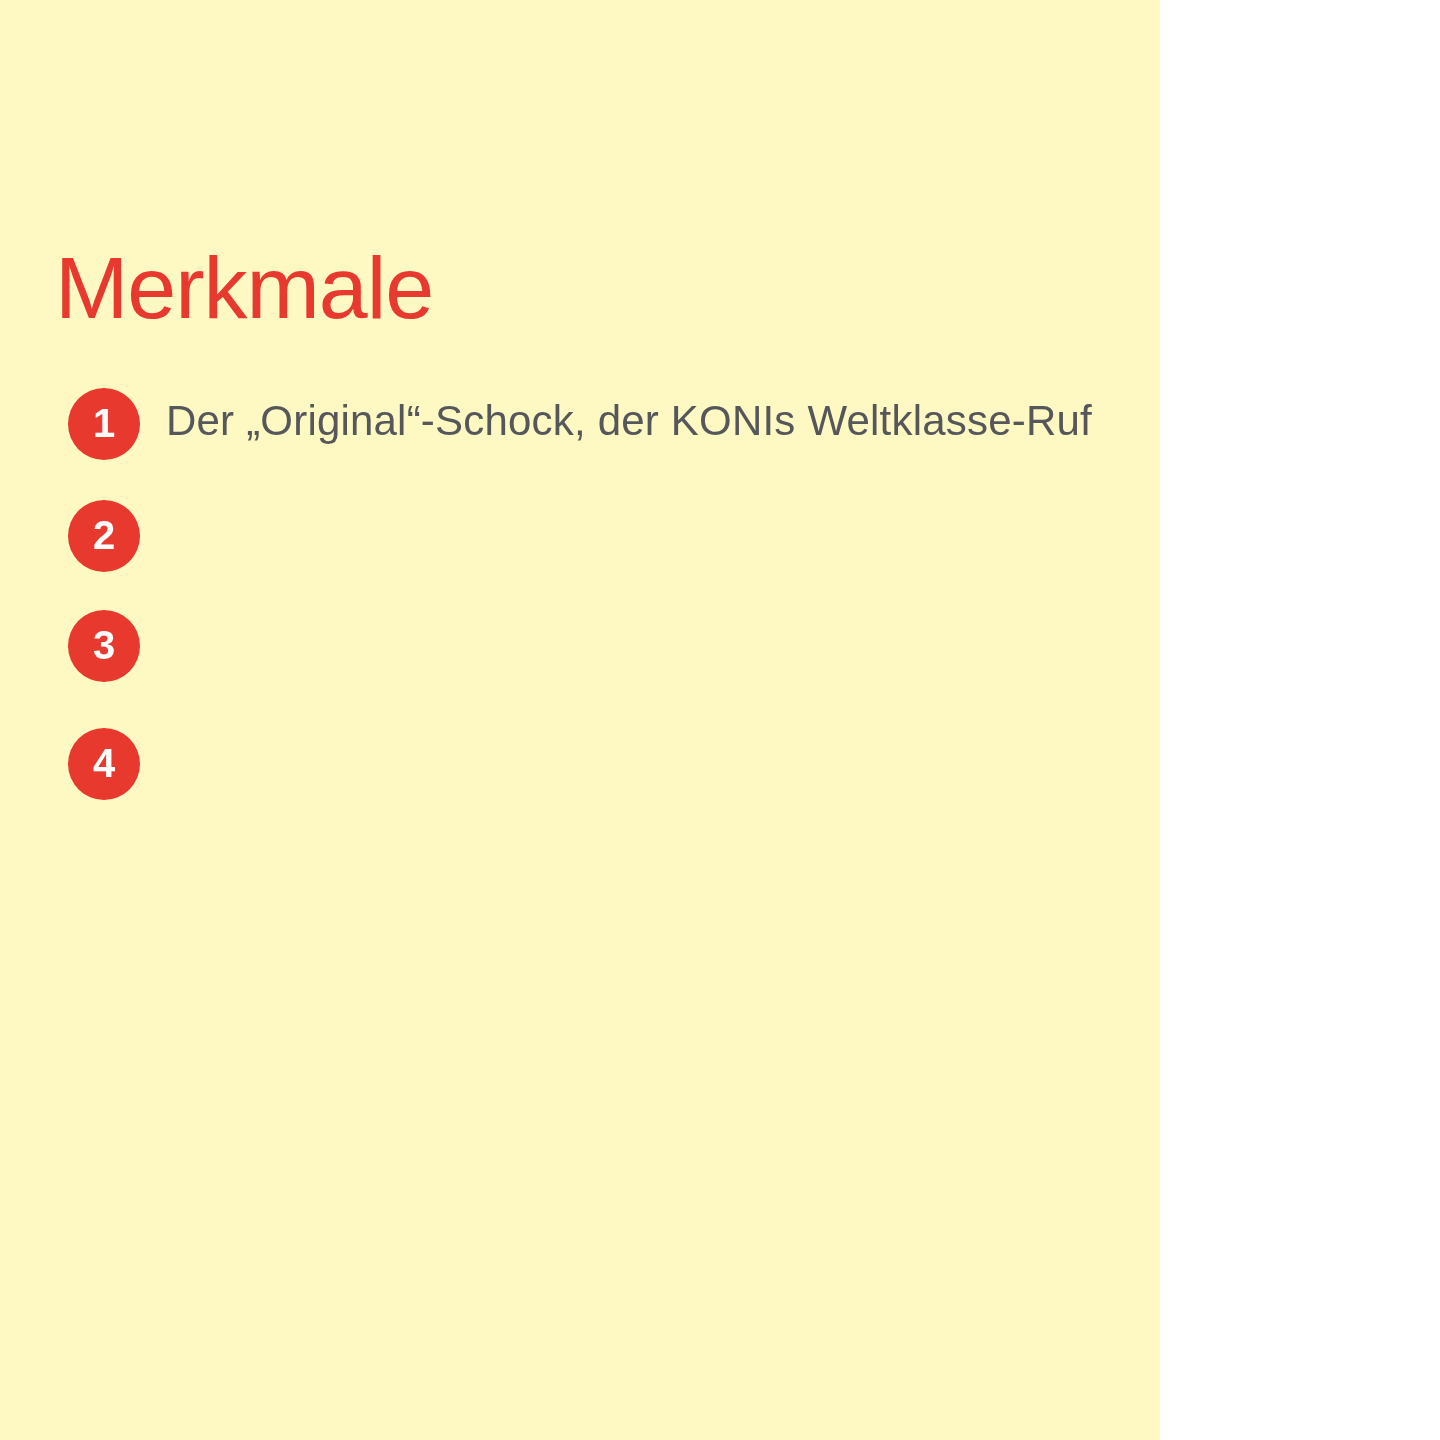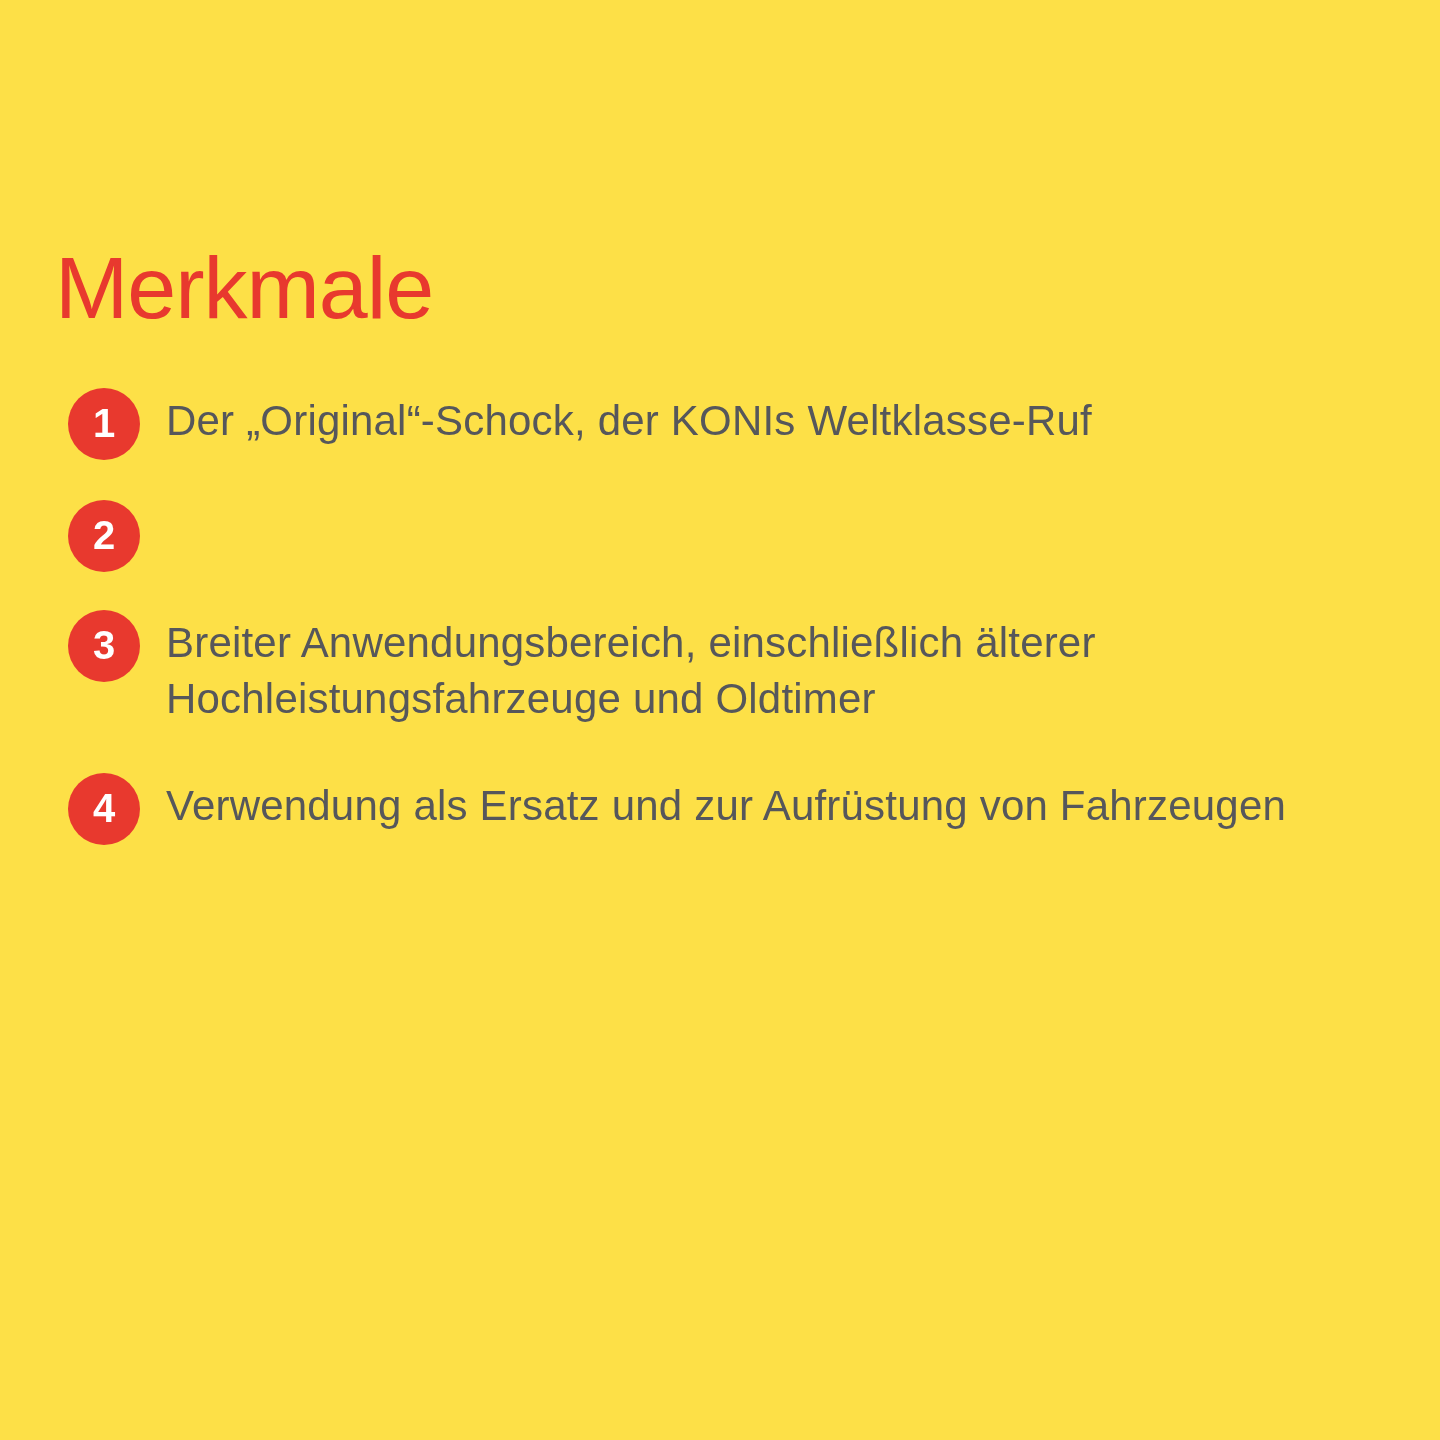--- a/index.html
+++ b/index.html
@@ -7,23 +7,23 @@
   html, body {
     width: 1440px;
     height: 1440px;
     background: #ffffff;
     overflow: hidden;
     font-family: "Liberation Sans", "DejaVu Sans", sans-serif;
   }
 
   .page {
     position: relative;
-    width: 1440px;
+    width: 1160px;
     height: 1440px;
-    background: #fde047;
+    background: #fef9c3;
   }
 
   .page-title {
     position: absolute;
     left: 55px;
     top: 243px;
     font-size: 88px;
     line-height: 90px;
     font-weight: 300;
     letter-spacing: -1px;
@@ -105,30 +105,22 @@
     <div class="feature-item gap-b">
       <div class="badge">
         <span class="badge-number">2</span>
       </div>
     </div>
 
     <div class="feature-item gap-c">
       <div class="badge">
         <span class="badge-number">3</span>
       </div>
-      <div class="feature-text">
-        <span class="feature-line">Breiter Anwendungsbereich, einschließlich älterer</span>
-        <span class="feature-line">Hochleistungsfahrzeuge und Oldtimer</span>
-      </div>
     </div>
 
     <div class="feature-item">
       <div class="badge">
         <span class="badge-number">4</span>
-      </div>
-      <div class="feature-text">
-        <span class="feature-line">Verwendung als Ersatz und zur Aufrüstung von Fahrzeugen</span>
-
       </div>
     </div>
 
   </div>
 </div>
 
 </body></html>

